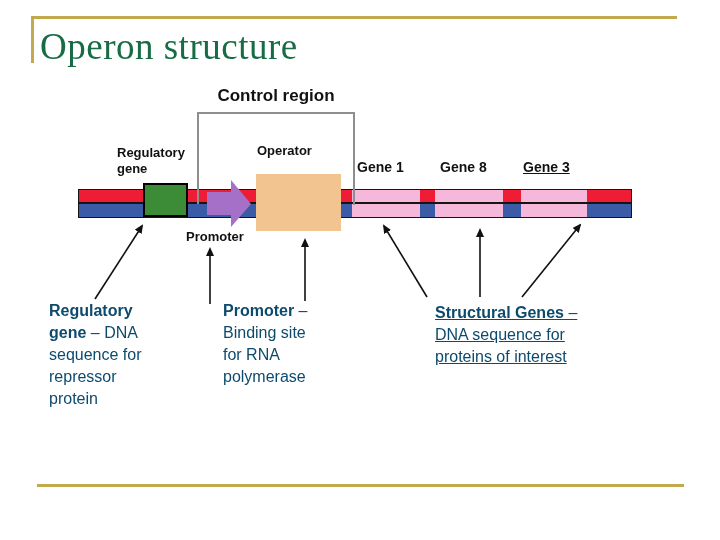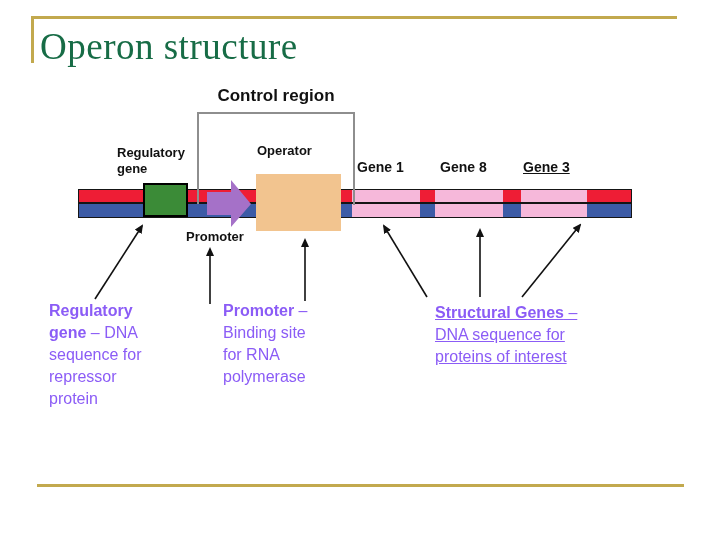--- a/index.html
+++ b/index.html
@@ -50,21 +50,21 @@
 
   
   .box{position:absolute;z-index:4;box-sizing:border-box;}
   .box-reggene{left:143px;top:183px;width:45px;height:34px;border:2px solid #000;}
   .box-operator{left:256px;top:174px;width:85px;height:57px;}
 
   
   .overlay{position:absolute;left:0;top:0;width:720px;height:540px;z-index:4;pointer-events:none;}
 
   
-  .note{position:absolute;font-size:16px;line-height:22px;color:#8b5cf6;}
+  .note{position:absolute;font-size:16px;line-height:22px;color:#0c4a6e;}
   .note b{font-weight:bold;}
   .note1{left:49px;top:300px;width:104px;}
   .note2{left:187px;top:300px;width:104px;margin-left:36px;}
   .note3{left:302px;top:300px;width:100px;}
   .note4{left:435px;top:302px;width:180px;text-decoration:underline;}
 </style>
 </head>
 <body>
 
 <div class="slide">

